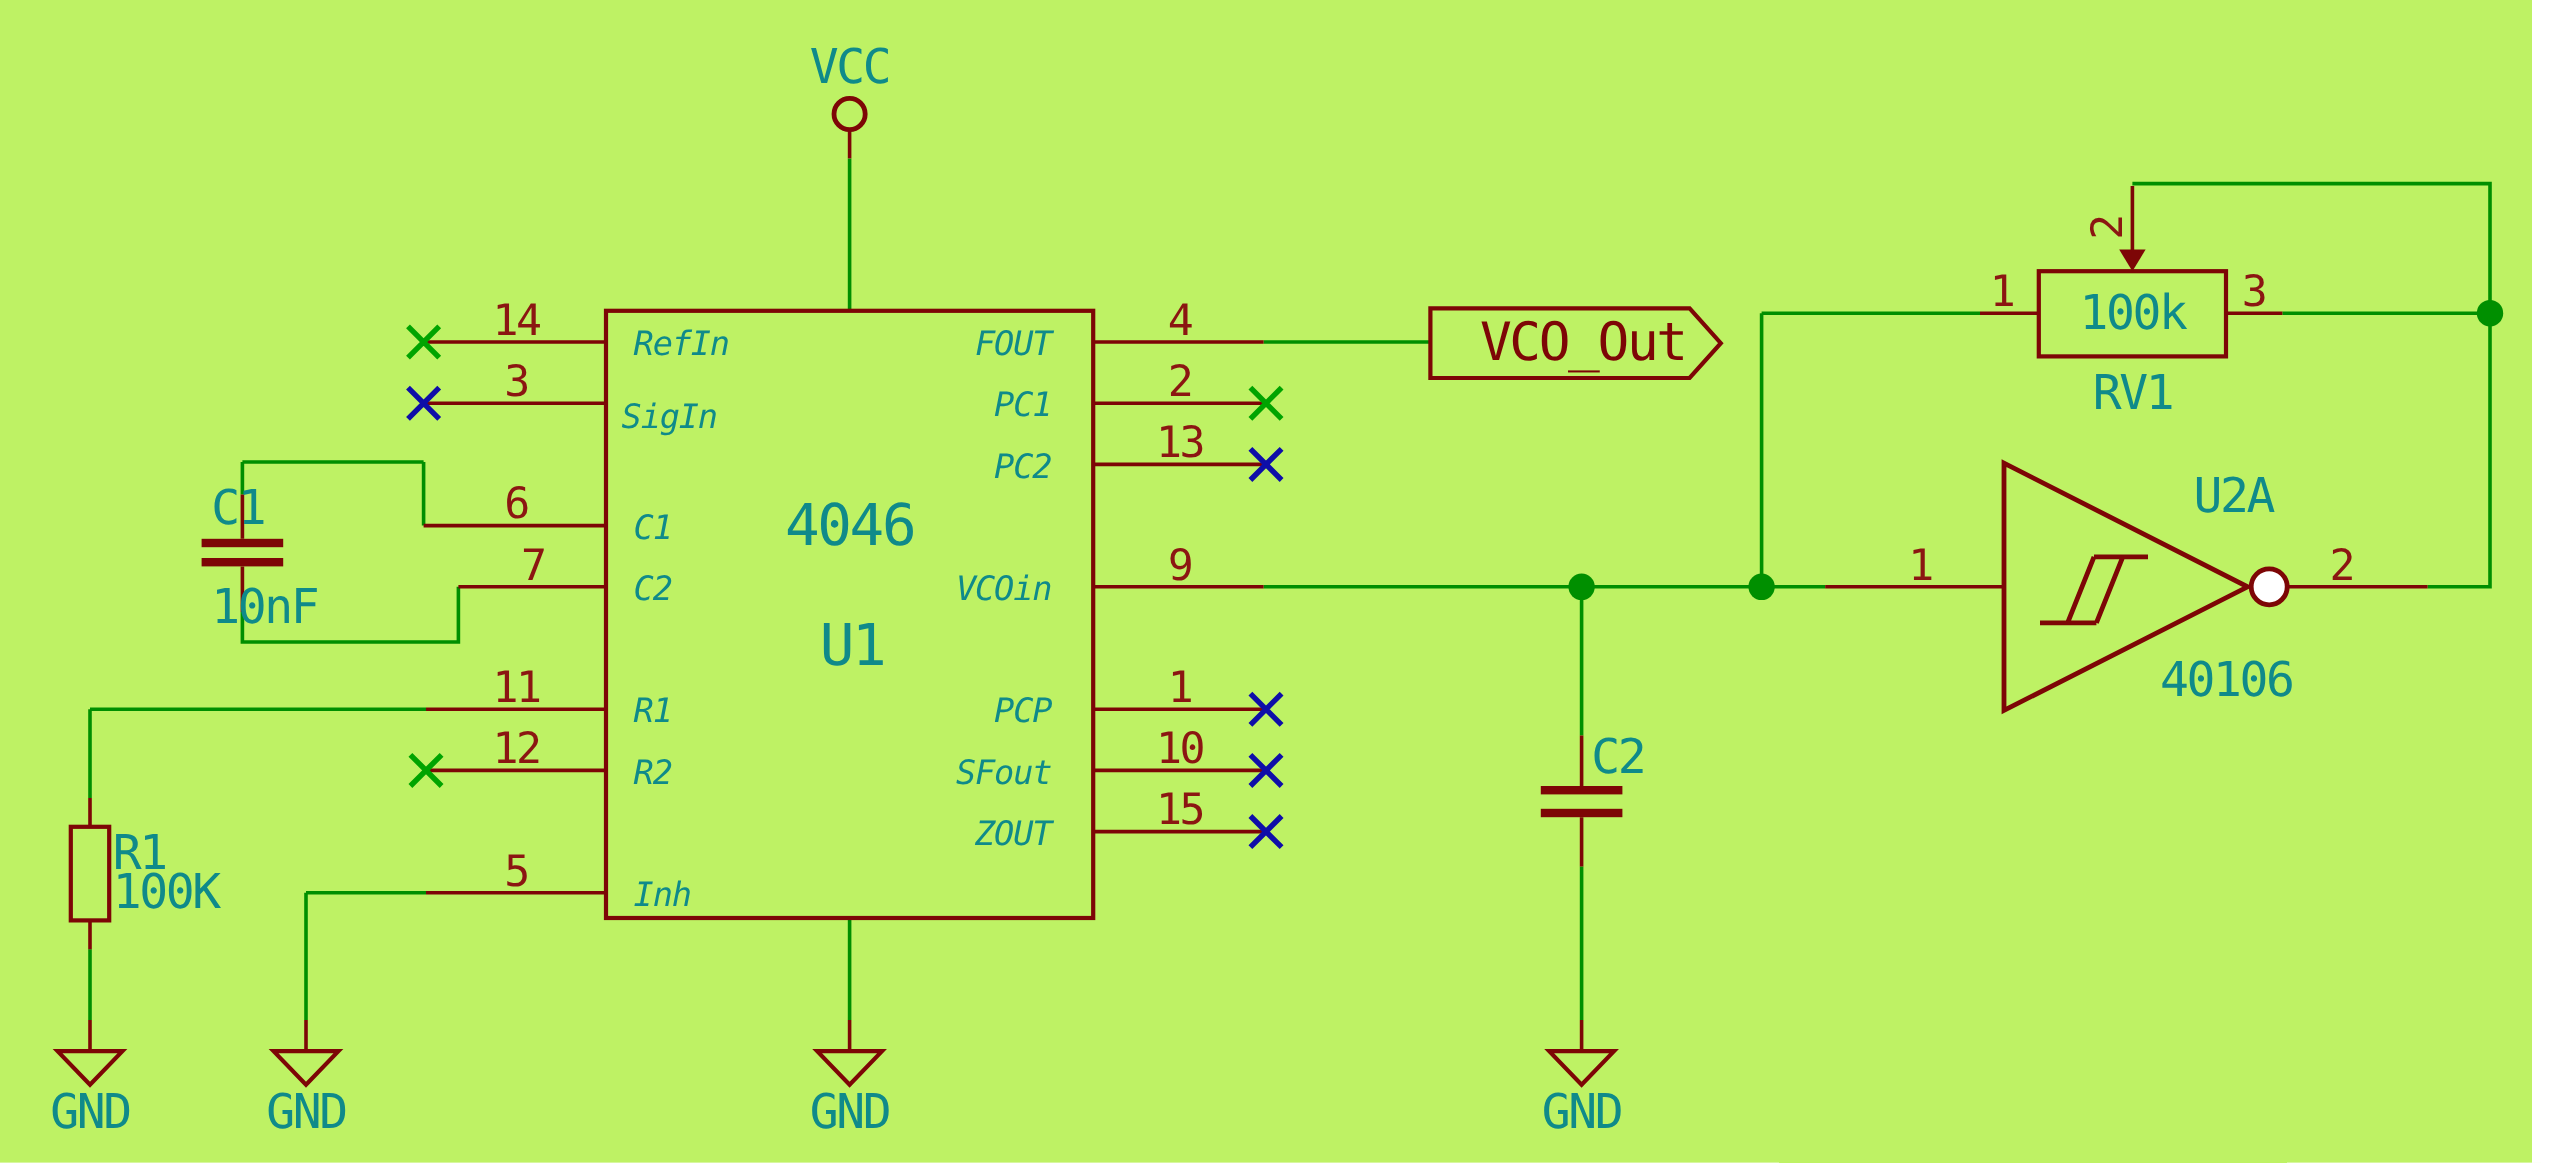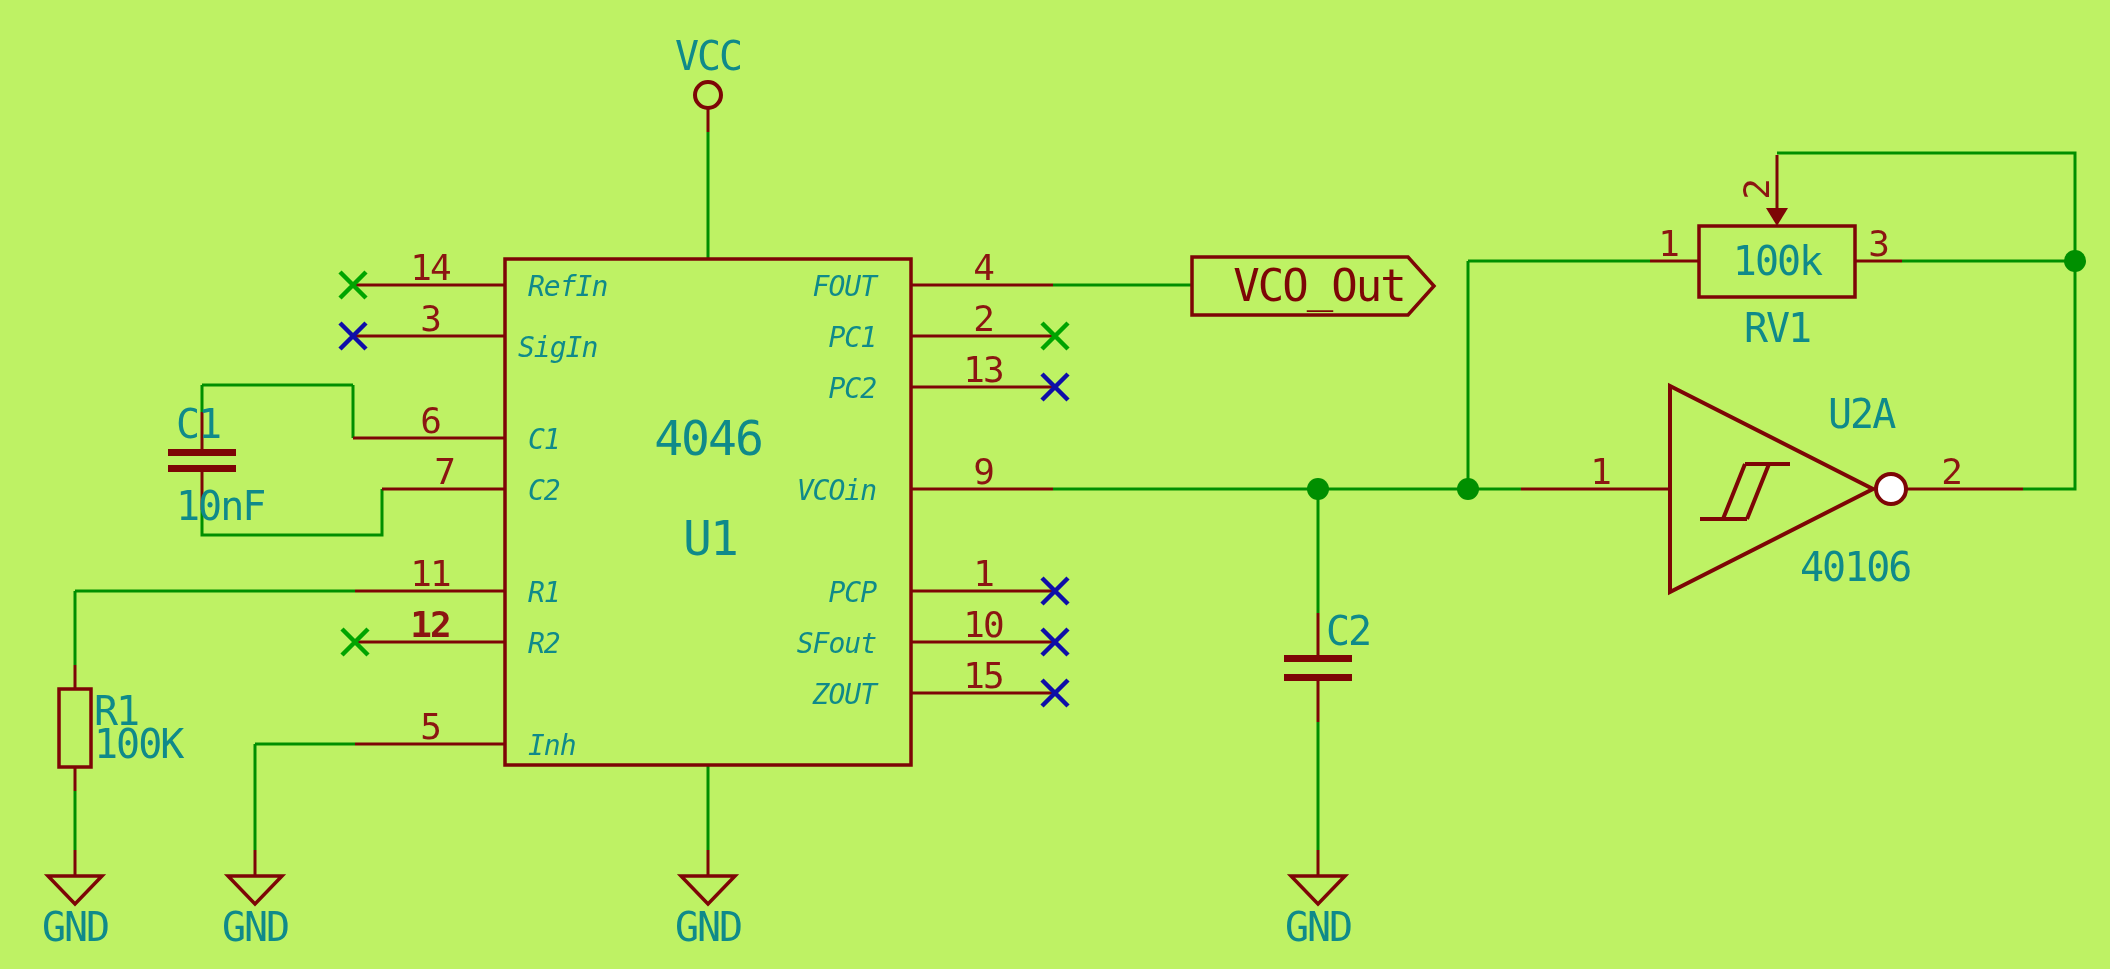--- a/index.html
+++ b/index.html
@@ -137,21 +137,21 @@
   <span class="txt nm" style="right:1234px;top:477px;">VCOin</span>
   <span class="txt nm" style="right:1234px;top:579px;">PCP</span>
   <span class="txt nm" style="right:1234px;top:630px;">SFout</span>
   <span class="txt nm" style="right:1234px;top:681px;">ZOUT</span>
 
   <span class="txt pn ctr" style="left:430px;top:250px;">14</span>
   <span class="txt pn ctr" style="left:430px;top:301px;">3</span>
   <span class="txt pn ctr" style="left:430px;top:403px;">6</span>
   <span class="txt pn ctr" style="left:444px;top:454px;">7</span>
   <span class="txt pn ctr" style="left:430px;top:556px;">11</span>
-  <span class="txt pn ctr" style="left:430px;top:607px;font-weight:bold;">12</span>
+  <span class="txt pn ctr" style="left:430px;top:607px;">12</span>
   <span class="txt pn ctr" style="left:430px;top:709px;">5</span>
 
   <span class="txt pn ctr" style="left:983px;top:250px;">4</span>
   <span class="txt pn ctr" style="left:983px;top:301px;">2</span>
   <span class="txt pn ctr" style="left:983px;top:352px;">13</span>
   <span class="txt pn ctr" style="left:983px;top:454px;">9</span>
   <span class="txt pn ctr" style="left:983px;top:556px;">1</span>
   <span class="txt pn ctr" style="left:983px;top:607px;">10</span>
   <span class="txt pn ctr" style="left:983px;top:658px;">15</span>
 

